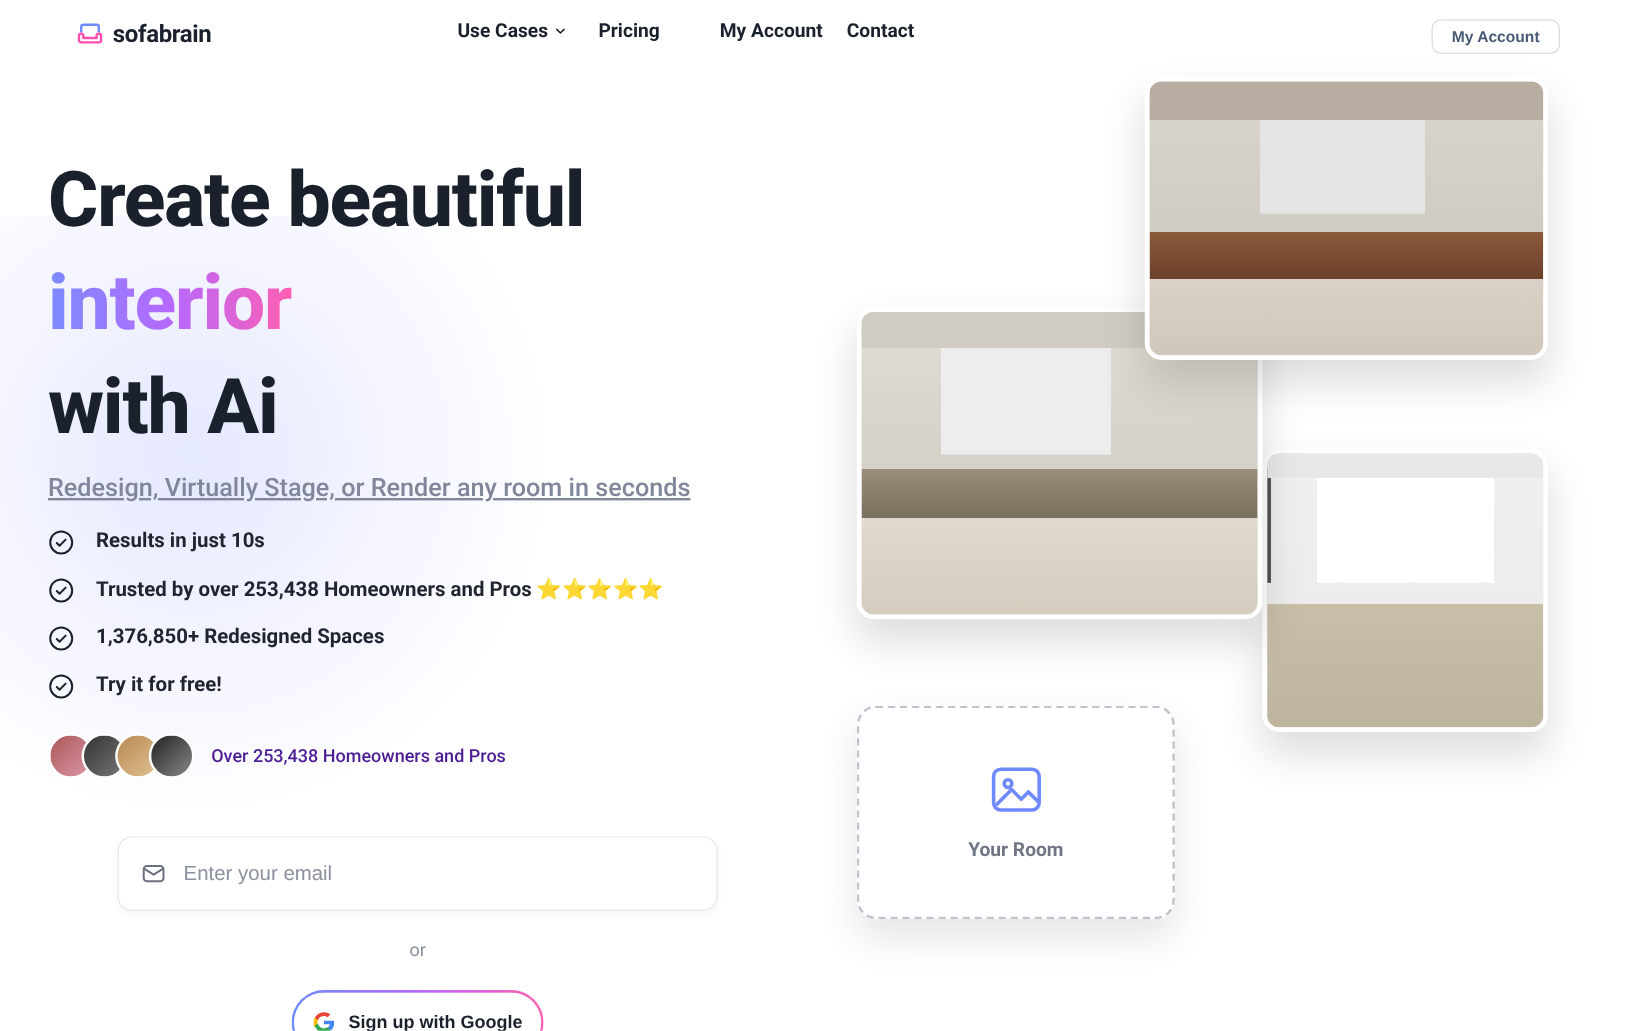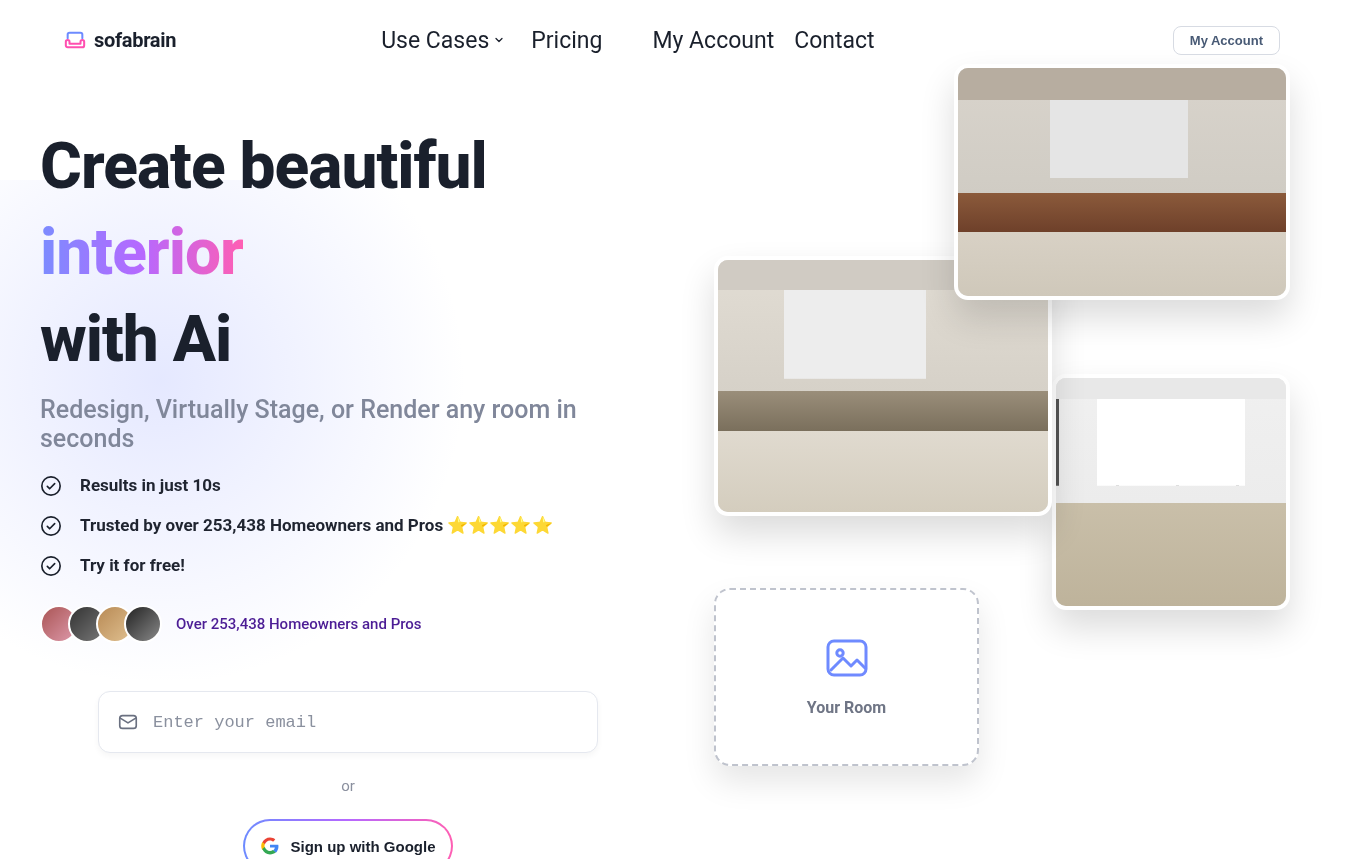--- a/index.html
+++ b/index.html
@@ -26,22 +26,22 @@
       width: 600px;
       height: 500px;
       background: radial-gradient(circle at 40% 40%, rgba(180, 190, 255, 0.35), rgba(255,255,255,0) 65%);
       pointer-events: none;
       z-index: 0;
     }
     
     
     .header {
       display: flex;
-      align-items: center;
-      padding: 16px 80px 0 64px;
+      align-items: flex-start;
+      padding: 16px 60px 0 64px;
       height: 64px;
       position: relative;
       z-index: 5;
     }
     
     .logo {
       display: flex;
       align-items: center;
       gap: 8px;
       font-weight: 700;
@@ -53,22 +53,22 @@
     .logo-icon svg { display:block; }
     
     .nav-center {
       display: flex;
       align-items: center;
       gap: 28px;
       margin-left: 205px;
     }
     
     .nav-item {
-      font-size: 23px;
-      font-weight: 400;
+      font-size: 16px;
+      font-weight: 700;
       color: #1a202c;
       cursor: pointer;
       display: flex;
       align-items: center;
       gap: 4px;
     }
     
     .chevron {
       display:inline-block;
       width:10px; height:10px;
@@ -114,23 +114,24 @@
     
     .hero h1 .gradient-word {
       background: linear-gradient(90deg, #7b8cff 0%, #b668ff 50%, #ff5fb3 100%);
       -webkit-background-clip: text;
       background-clip: text;
       color: transparent;
     }
     
     .subtitle {
       margin-top: 12px;
-      font-size: 25px;
+      font-size: 21px;
       color: #80879a;
       font-weight: 500;
+      text-decoration: underline;
     }
     
     .features {
       margin-top: 22px;
       display: flex;
       flex-direction: column;
       gap: 18px;
     }
     
     .feature-row {
@@ -206,21 +207,20 @@
       box-shadow: 0 3px 6px rgba(0,0,0,0.04);
     }
     
     .email-input input {
       border: none;
       outline: none;
       font-size: 17px;
       color: #333;
       width: 100%;
       background: transparent;
-      font-family: Liberation Mono, monospace;
     }
     .email-input input::placeholder { color: #8a909e; }
     
     .mail-icon { width:22px; height:22px; color:#6a7080; }
     .mail-icon svg{display:block;}
     
     .cta-btn {
       background: #192a4b;
       color: #fff;
       font-size: 17px;
@@ -400,20 +400,29 @@
       <span>Results in just 10s</span>
     </div>
     <div class="feature-row">
       <span class="check-icon">
         <svg width="22" height="22" viewBox="0 0 24 24">
             <circle cx="12" cy="12" r="10" stroke="#1a202c" stroke-width="1.8" fill="none"></circle>
             <path d="M8 12.5l2.5 2.5L16 9.5" stroke="#1a202c" stroke-width="1.8" fill="none" stroke-linecap="round" stroke-linejoin="round"></path>
           </svg>
       </span>
       <span>Trusted by over 253,438 Homeowners and Pros ⭐⭐⭐⭐⭐</span>
+    </div>
+    <div class="feature-row">
+      <span class="check-icon">
+        <svg width="22" height="22" viewBox="0 0 24 24">
+            <circle cx="12" cy="12" r="10" stroke="#1a202c" stroke-width="1.8" fill="none"></circle>
+            <path d="M8 12.5l2.5 2.5L16 9.5" stroke="#1a202c" stroke-width="1.8" fill="none" stroke-linecap="round" stroke-linejoin="round"></path>
+          </svg>
+      </span>
+      <span>1,376,850+ Redesigned Spaces</span>
     </div>
     <div class="feature-row">
       <span class="check-icon">
         <svg width="22" height="22" viewBox="0 0 24 24">
             <circle cx="12" cy="12" r="10" stroke="#1a202c" stroke-width="1.8" fill="none"></circle>
             <path d="M8 12.5l2.5 2.5L16 9.5" stroke="#1a202c" stroke-width="1.8" fill="none" stroke-linecap="round" stroke-linejoin="round"></path>
           </svg>
       </span>
       <span>Try it for free!</span>
     </div>

